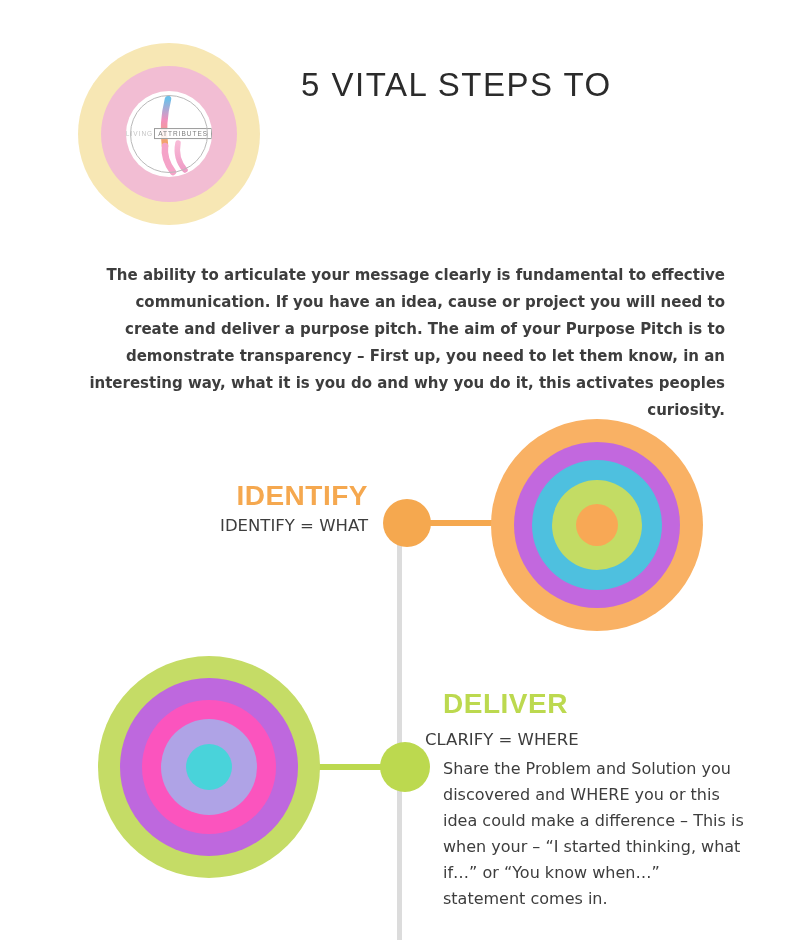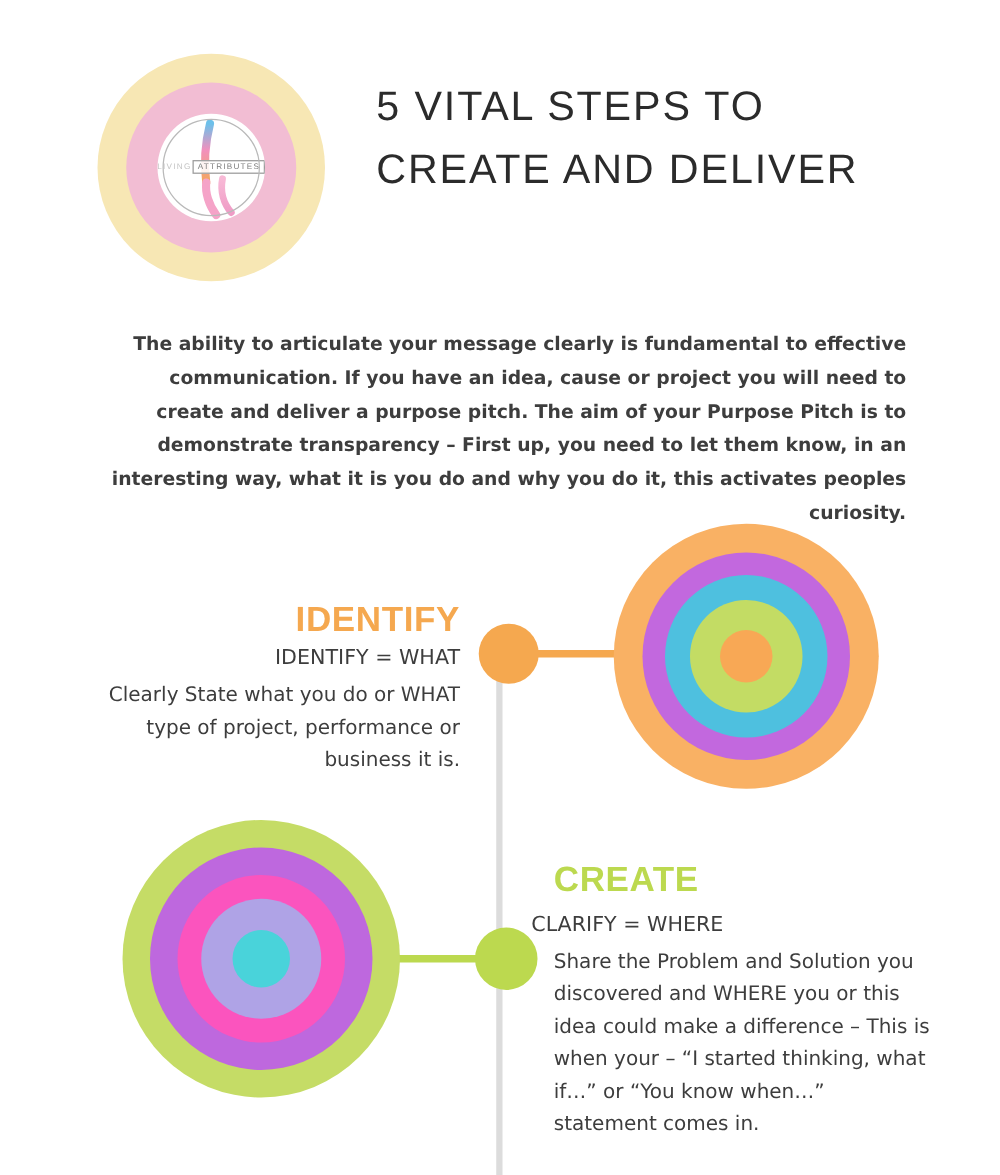--- a/index.html
+++ b/index.html
@@ -102,46 +102,44 @@
           <span class="brand-top">LIVING</span>
           <span class="brand-bottom">ATTRIBUTES</span>
         </div>
       </div>
     </div>
     <div class="ring-hair"></div>
   </div>
 
   <h1 class="title">
     <div>5 VITAL STEPS TO</div>
-    <div>CREATE AND DELIVER</div>
   </h1>
 
   <p class="intro">The ability to articulate your message clearly is fundamental to effective communication. If you have an idea, cause or project you will need to create and deliver a purpose pitch. The aim of your Purpose Pitch is to demonstrate transparency – First up, you need to let them know, in an interesting way, what it is you do and why you do it, this activates peoples curiosity.</p>
 
   <div class="spine"></div>
 
   <div class="step-heading h1">IDENTIFY</div>
   <div class="step-sub s1">IDENTIFY = WHAT</div>
-  <div class="step-body b1">Clearly State what you do or WHAT type of project, performance or business it is.</div>
   <div class="connector c1"></div>
   <div class="node n1"></div>
   <div class="bullseye be1">
     <div class="ring r1"></div>
     <div class="ring r2"></div>
     <div class="ring r3"></div>
     <div class="ring r4"></div>
     <div class="ring r5"></div>
   </div>
 
   <div class="bullseye be2">
     <div class="ring r1"></div>
     <div class="ring r2"></div>
     <div class="ring r3"></div>
     <div class="ring r4"></div>
     <div class="ring r5"></div>
   </div>
   <div class="connector c2"></div>
   <div class="node n2"></div>
-  <div class="step-heading h2">CREATE</div>
+  <div class="step-heading h2">DELIVER</div>
   <div class="step-sub s2">CLARIFY = WHERE</div>
   <div class="step-body b2">Share the Problem and Solution you discovered and WHERE you or this idea could make a difference – This is when your – “I started thinking, what if…” or “You know when…” statement comes in.</div>
 
 </div>
 
 </body></html>

